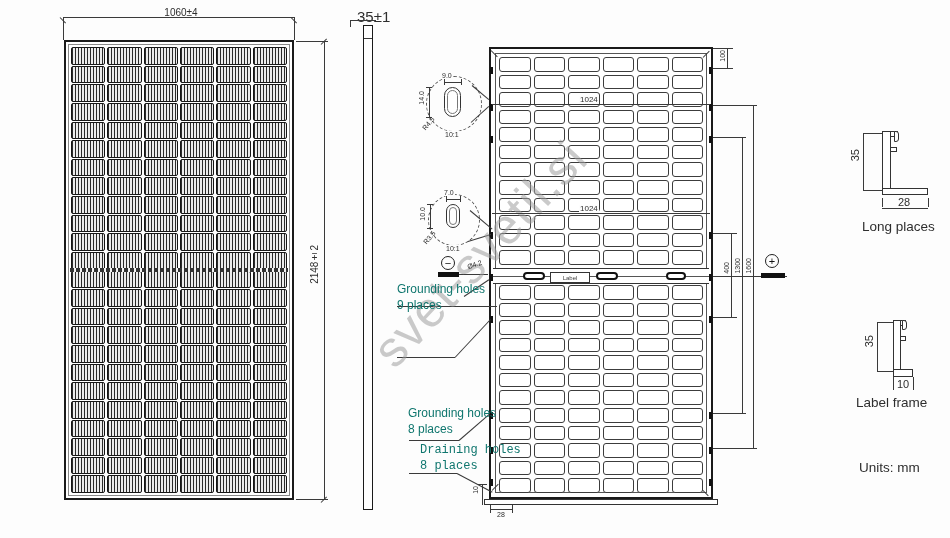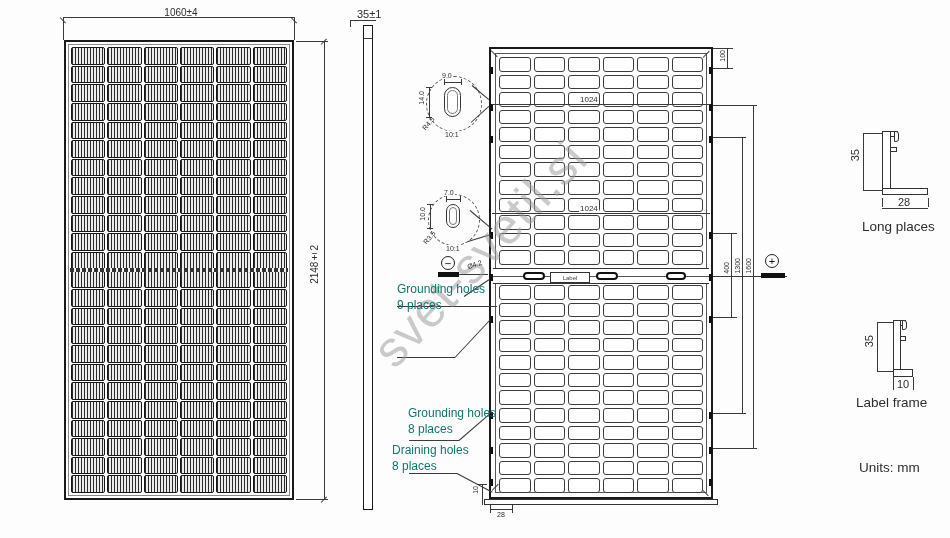--- a/index.html
+++ b/index.html
@@ -4,21 +4,21 @@
 <style>
   html,body{margin:0;padding:0;background:#fff;}
   .canvas{position:relative;width:950px;height:538px;background:#fdfdfd;overflow:hidden;
           font-family:"Liberation Sans",sans-serif;color:#2e2e2e;}
   .abs{position:absolute;}
   .hl{position:absolute;height:1px;background:#3a3a3a;}
   .vl{position:absolute;width:1px;background:#3a3a3a;}
   .tick{position:absolute;background:#111;}
   .diag{position:absolute;height:1px;background:#3a3a3a;transform-origin:0 50%;}
   .lbl{position:absolute;background:#fdfdfd;color:#2e2e2e;line-height:1;white-space:nowrap;padding:0 1px;}
-  .f10{font-size:10px;} .f9{font-size:11px;} .f8{font-size:8px;} .f7{font-size:7px;} .f13{font-size:13.5px;} .f11{font-size:11px;}
+  .f10{font-size:10px;} .f9{font-size:15px;} .f8{font-size:8px;} .f7{font-size:7px;} .f13{font-size:13.5px;} .f11{font-size:11px;}
   .vtext{writing-mode:vertical-rl;transform:rotate(180deg);}
   .panel{position:absolute;background:#fff;border:2px solid #1a1a1a;box-sizing:border-box;}
   .inner-rect{position:absolute;border:1px solid #8a8a8a;}
   .grid{position:absolute;display:grid;}
   .fcell{border:1px solid #161616;border-radius:2px;
          background:repeating-linear-gradient(90deg,#2b2b2b 0 1px,#ececec 1px 3px);}
   .bcell{border:1px solid #3c3c3c;border-radius:3px;background:#fff;}
   .junction-strip{position:absolute;border-top:1px solid #333;border-bottom:1px solid #333;background:#fff;}
   .oval{position:absolute;border:2px solid #111;border-radius:8px;background:#fff;box-sizing:border-box;}
   .label-box{position:absolute;border:1px solid #333;background:#fff;font-size:6px;line-height:1;
@@ -497,21 +497,21 @@
   <div class="hl" style="left:397px;top:357px;width:58px;"></div>
   <div class="diag" style="left:455px;top:357px;width:52px;transform:rotate(-47deg);"></div>
 
   <div class="note z4" style="left:408px;top:405px;">
     <div>Grounding holes</div>
     <div>8 places</div>
   </div>
   <div class="hl" style="left:409px;top:440px;width:50px;"></div>
   <div class="diag" style="left:459px;top:440px;width:40px;transform:rotate(-41deg);"></div>
 
-  <div class="note z4" style="left:392px;top:442px;">
+  <div class="note z4" style="left:420px;top:442px;font-family:Liberation Mono, monospace;">
     <div>Draining holes</div>
     <div>8 places</div>
   </div>
   <div class="hl" style="left:409px;top:473px;width:48px;"></div>
   <div class="diag" style="left:457px;top:473px;width:40px;transform:rotate(28deg);"></div>
 
   <div class="abs" style="left:845px;top:125px;width:100px;height:115px;">
     <div class="hl" style="left:18px;top:8px;width:22px;"></div>
     <div class="hl" style="left:18px;top:65px;width:22px;"></div>
     <div class="vl" style="left:18px;top:8px;height:57px;"></div>

